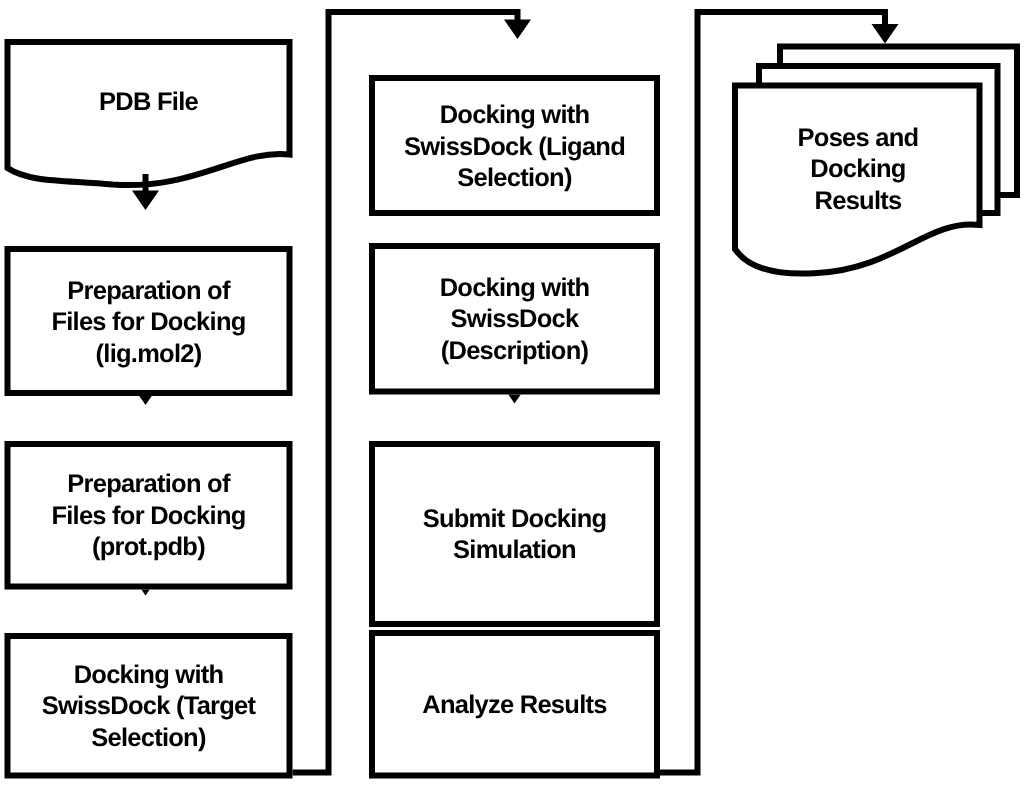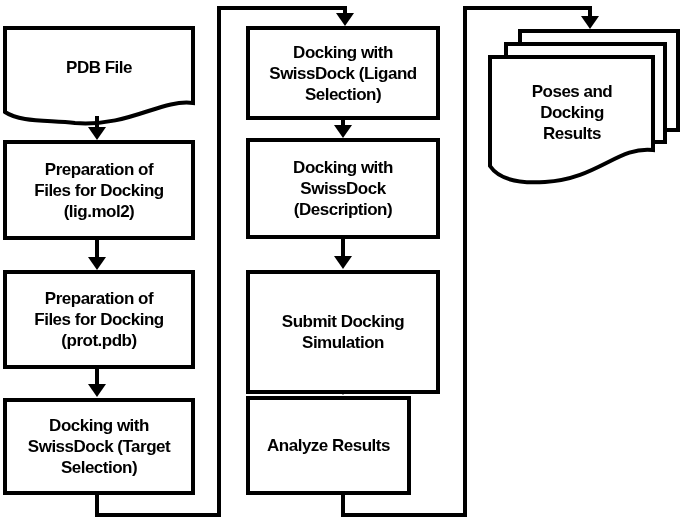--- a/index.html
+++ b/index.html
@@ -18,20 +18,21 @@
   }
   .node {
     position: absolute;
     box-sizing: border-box;
     border: 4px solid #000000;
     background: #ffffff;
     display: flex;
     align-items: center;
     justify-content: center;
     text-align: center;
+    margin-top: 24px;
   }
   .doc-label {
     position: absolute;
     display: flex;
     align-items: center;
     justify-content: center;
     text-align: center;
   }
   .label {
     font-size: 17px;
@@ -42,21 +43,21 @@
     white-space: pre-line;
   }
   
   .n-prep-lig    { left: 3px;   top: 140px; width: 192px; height: 100px; }
   .n-prep-prot   { left: 3px;   top: 270px; width: 192px; height: 99px;  }
   .n-dock-target { left: 3px;   top: 398px; width: 192px; height: 97px;  }
   
   .n-dock-ligand { left: 246px; top: 26px;  width: 194px; height: 94px;  }
   .n-dock-desc   { left: 246px; top: 138px; width: 194px; height: 101px; }
   .n-submit      { left: 246px; top: 270px; width: 194px; height: 124px;  }
-  .n-analyze     { left: 246px; top: 396px; width: 165px; height: 99px;  }
+  .n-analyze     { left: 246px; top: 396px; width: 194px; height: 99px;  }
   
   .n-pdb-label   { left: 5px;   top: 30px;  width: 188px; height: 75px;  }
   .n-poses-label { left: 492px; top: 60px;  width: 160px; height: 105px; }
 </style>
 </head>
 <body>
 
 <div class="stage">
 
   <svg class="wires" viewBox="0 0 685 524">

